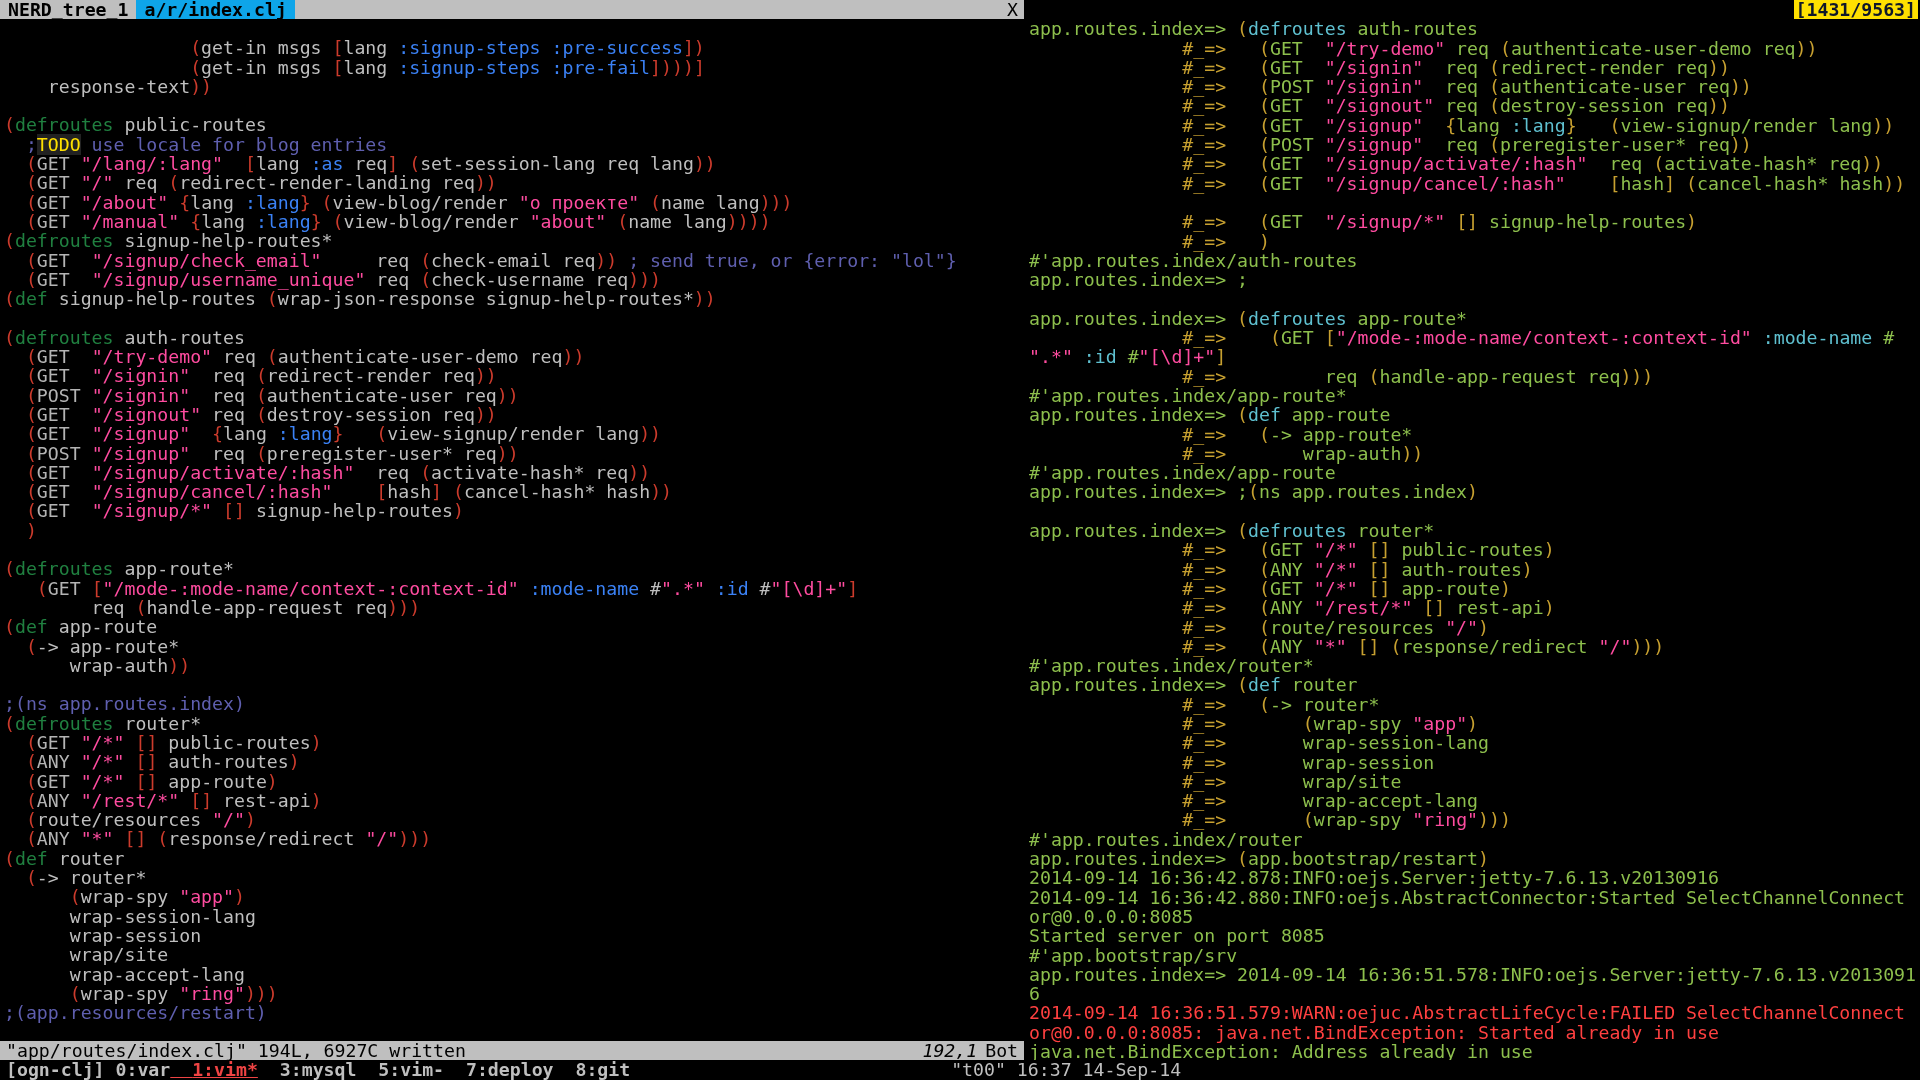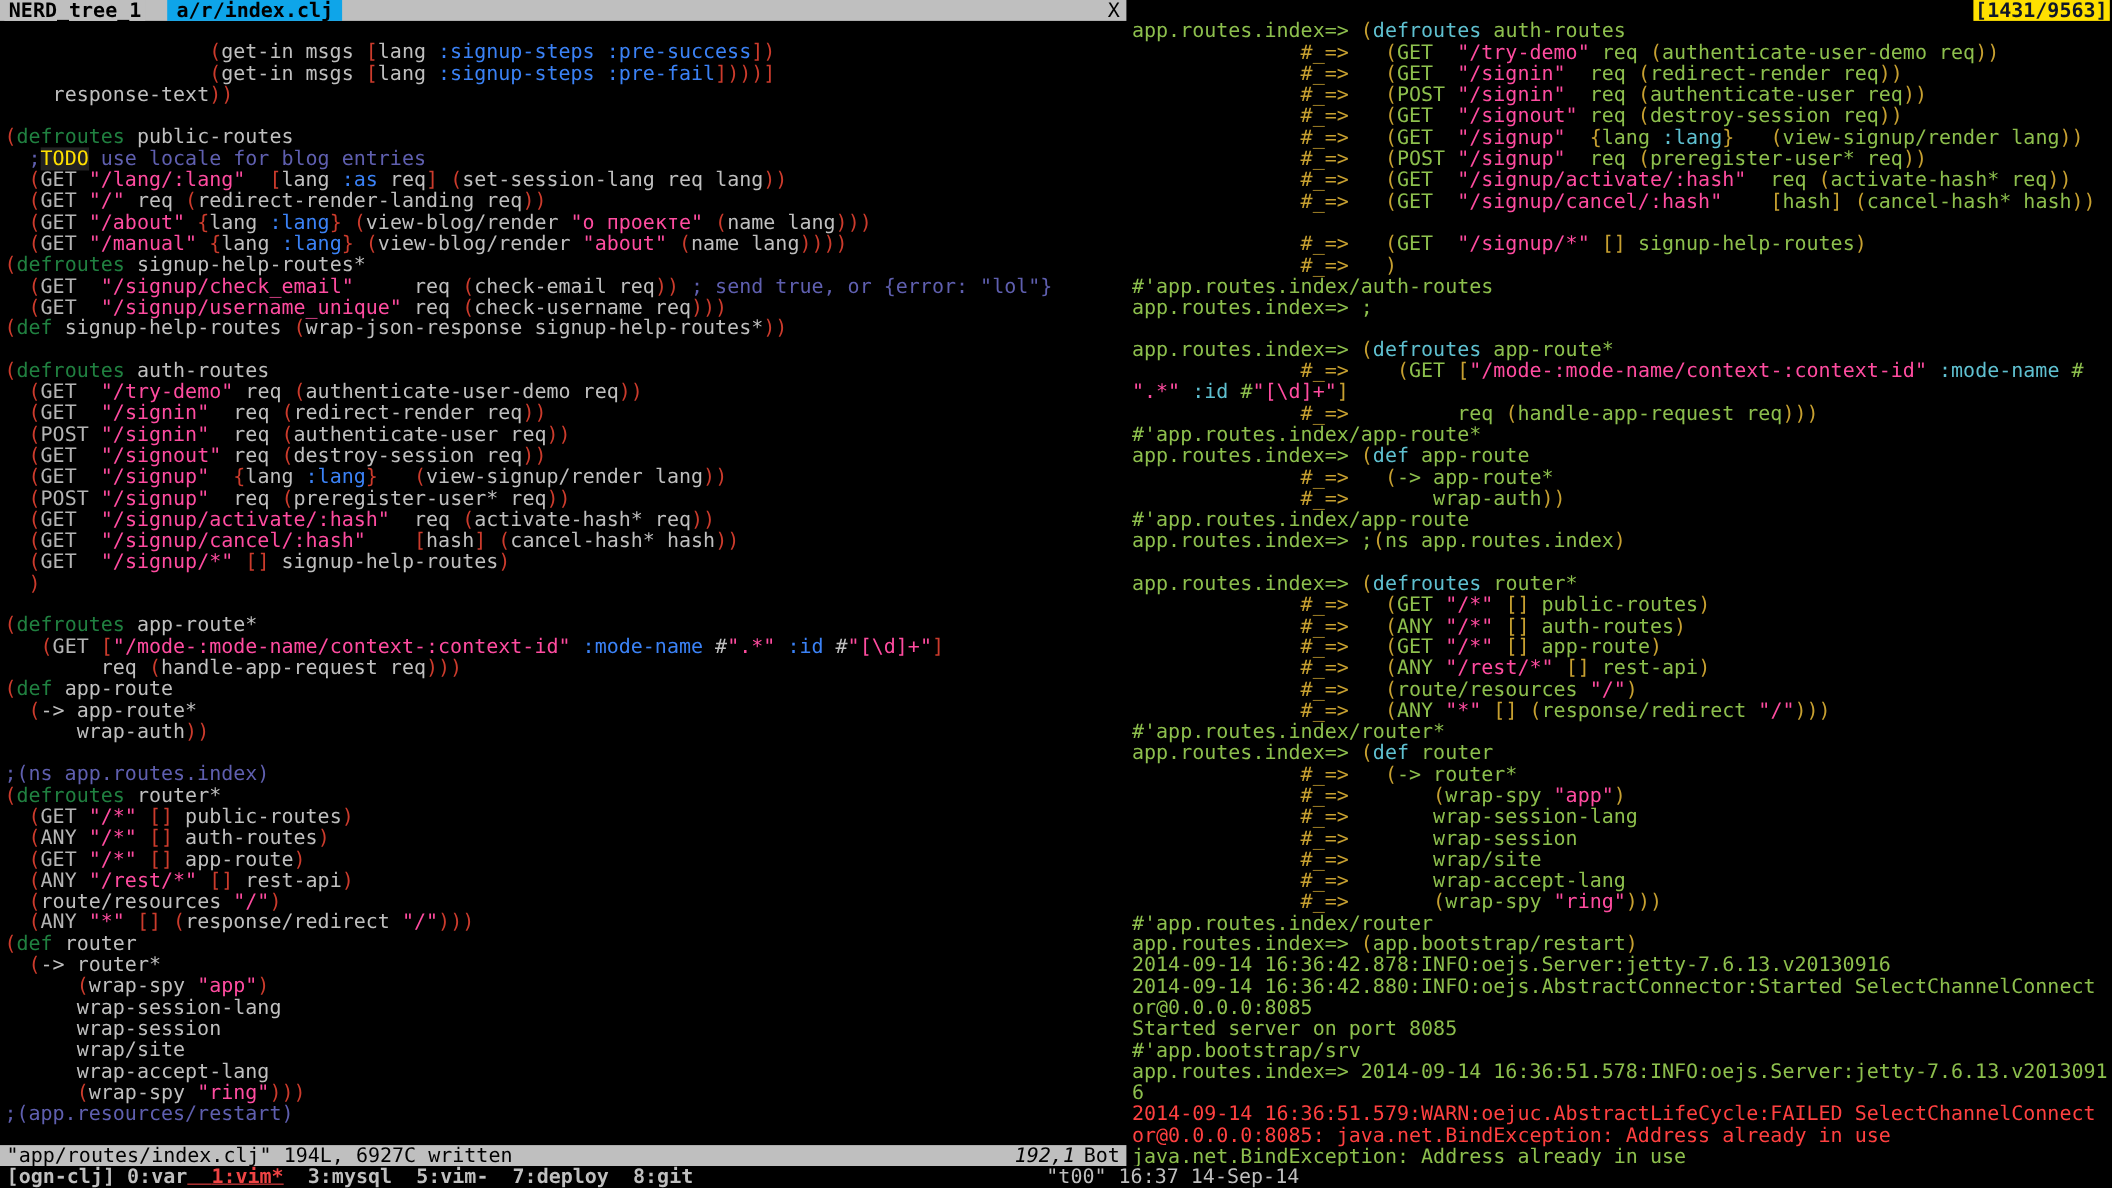--- a/index.html
+++ b/index.html
@@ -9,21 +9,21 @@
     font-family: "DejaVu Sans Mono", Menlo, Consolas, monospace;
     font-size: 18.2px;
     line-height: 19.3px;
     overflow: hidden;
   }
   .root { display: flex; flex-direction: column; height: 100%; }
   .top-row { display: flex; flex: 1; min-height: 0; }
   .pane { position: relative; white-space: pre; }
   .left { flex: 1.03; display:flex; flex-direction:column; border-right: 1px solid #000; }
   .right { flex: 0.75; display:flex; flex-direction:column; }
-  .tabs { background:#bfbfbf; color:#000; height:19px; display:flex; align-items:center; gap:20px; padding-left:4px;}
+  .tabs { background:#bfbfbf; color:#000; height:19px; display:flex; align-items:center; gap:4px; padding-left:4px;}
   .tab-inactive { color:#000; background:#bfbfbf; font-weight:bold; padding:0 4px;}
   .tab-active { color:#000; background:#0ea5e9; font-weight:bold; padding:0 8px;}
   .tabs .x { margin-left:auto; padding:0 6px; }
   .code { flex:1; padding:0 4px; overflow:hidden; }
   .status { background:#bfbfbf; color:#000; display:flex; padding:0 6px; height:19px;}
   .status .mid{margin-left:auto;font-style:italic;}
   .status .r{margin-left:8px;}
   .tmux { background:#000; color:#bfbfbf; display:flex; padding:0 6px; height:20px;}
   .tmux .grp{white-space:pre;font-weight:bold;}
   .tmux .active{color:#ef4444; text-decoration:underline;}
@@ -171,21 +171,21 @@
 <span class="rp">#'app.routes.index/router</span>
 <span class="rp">app.routes.index=&gt; </span><span class="ry">(</span><span class="rp">app.bootstrap/restart</span><span class="ry">)</span>
 <span class="rp">2014-09-14 16:36:42.878:INFO:oejs.Server:jetty-7.6.13.v20130916</span>
 <span class="rp">2014-09-14 16:36:42.880:INFO:oejs.AbstractConnector:Started SelectChannelConnect</span>
 <span class="rp">or@0.0.0.0:8085</span>
 <span class="rp">Started server on port 8085</span>
 <span class="rp">#'app.bootstrap/srv</span>
 <span class="rp">app.routes.index=&gt; 2014-09-14 16:36:51.578:INFO:oejs.Server:jetty-7.6.13.v2013091</span>
 <span class="rp">6</span>
 <span class="rr">2014-09-14 16:36:51.579:WARN:oejuc.AbstractLifeCycle:FAILED SelectChannelConnect</span>
-<span class="rr">or@0.0.0.0:8085: java.net.BindException: Address already in use</span>
+<span class="rr">or@0.0.0.0:8085: java.net.BindException: Started already in use</span>
 <span class="rp">java.net.BindException: Address already in use</span>
 
 </div>
     </div>
 
   </div>
 
   <div class="tmux">
     <span class="grp">[ogn-clj]</span>
     <span class="grp">&nbsp;<span>0:var</span></span>

